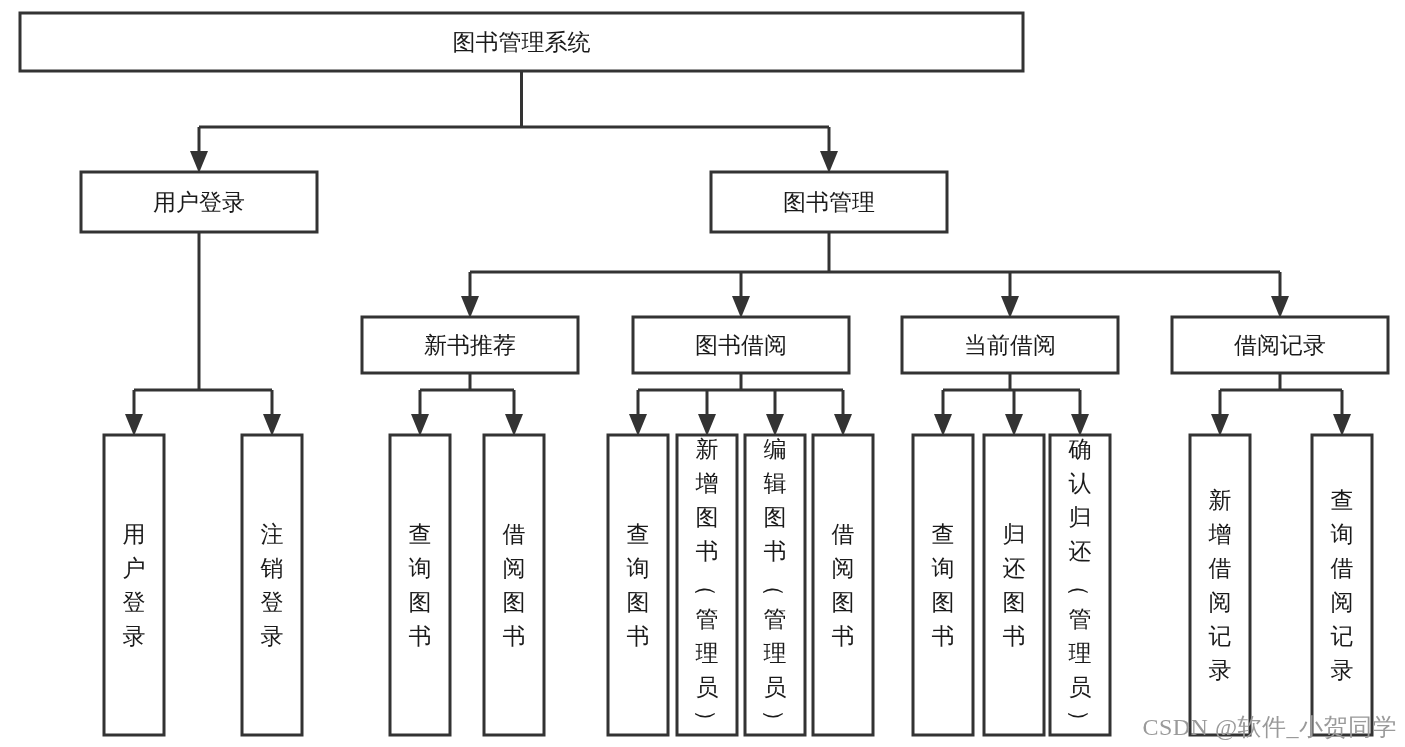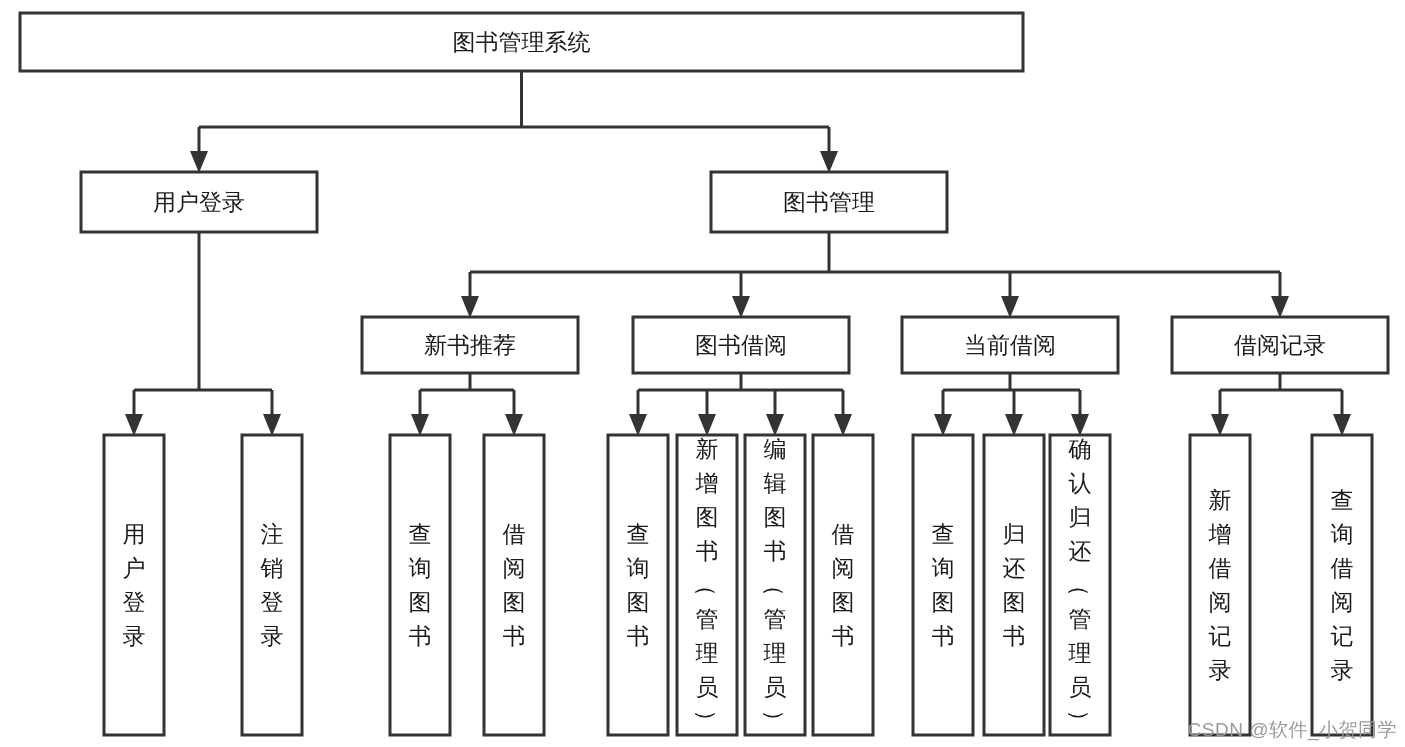--- a/index.html
+++ b/index.html
@@ -50,22 +50,22 @@
   .node-label-vertical {
     font-family: "DejaVu Sans", "Liberation Sans", sans-serif;
     fill: #1a1a1a;
     font-size: 23px;
     text-anchor: middle;
   }
   .watermark {
     position: absolute;
     right: 8px;
     bottom: 4px;
-    font-family: Liberation Sans, sans-serif;
-    font-size: 19px;
+    font-family: Liberation Serif, serif;
+    font-size: 24px;
     color: #9a9a9a;
     white-space: nowrap;
     letter-spacing: 0.5px;
   }
 </style>
 </head>
 <body>
 
 <div id="diagram-root">
   <svg class="canvas" viewBox="0 0 1405 747" xmlns="http://www.w3.org/2000/svg">

